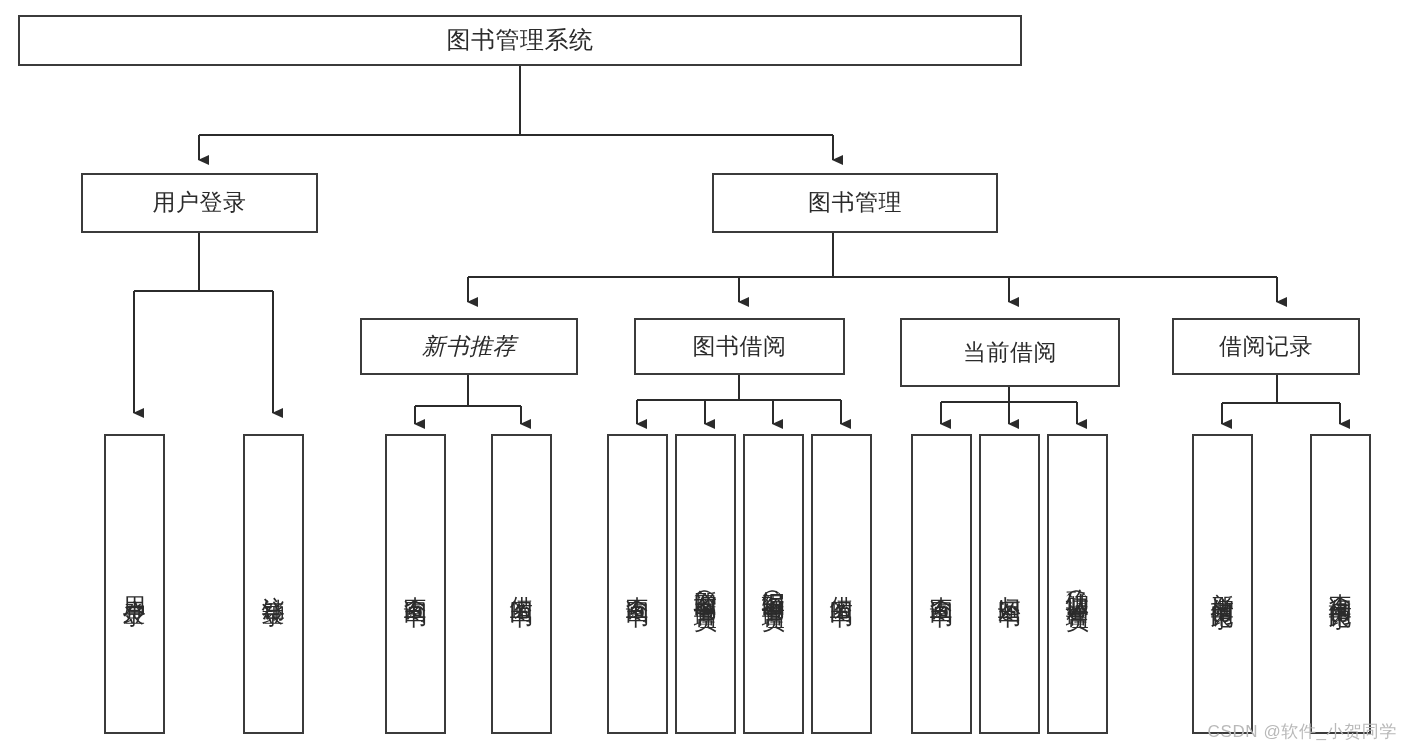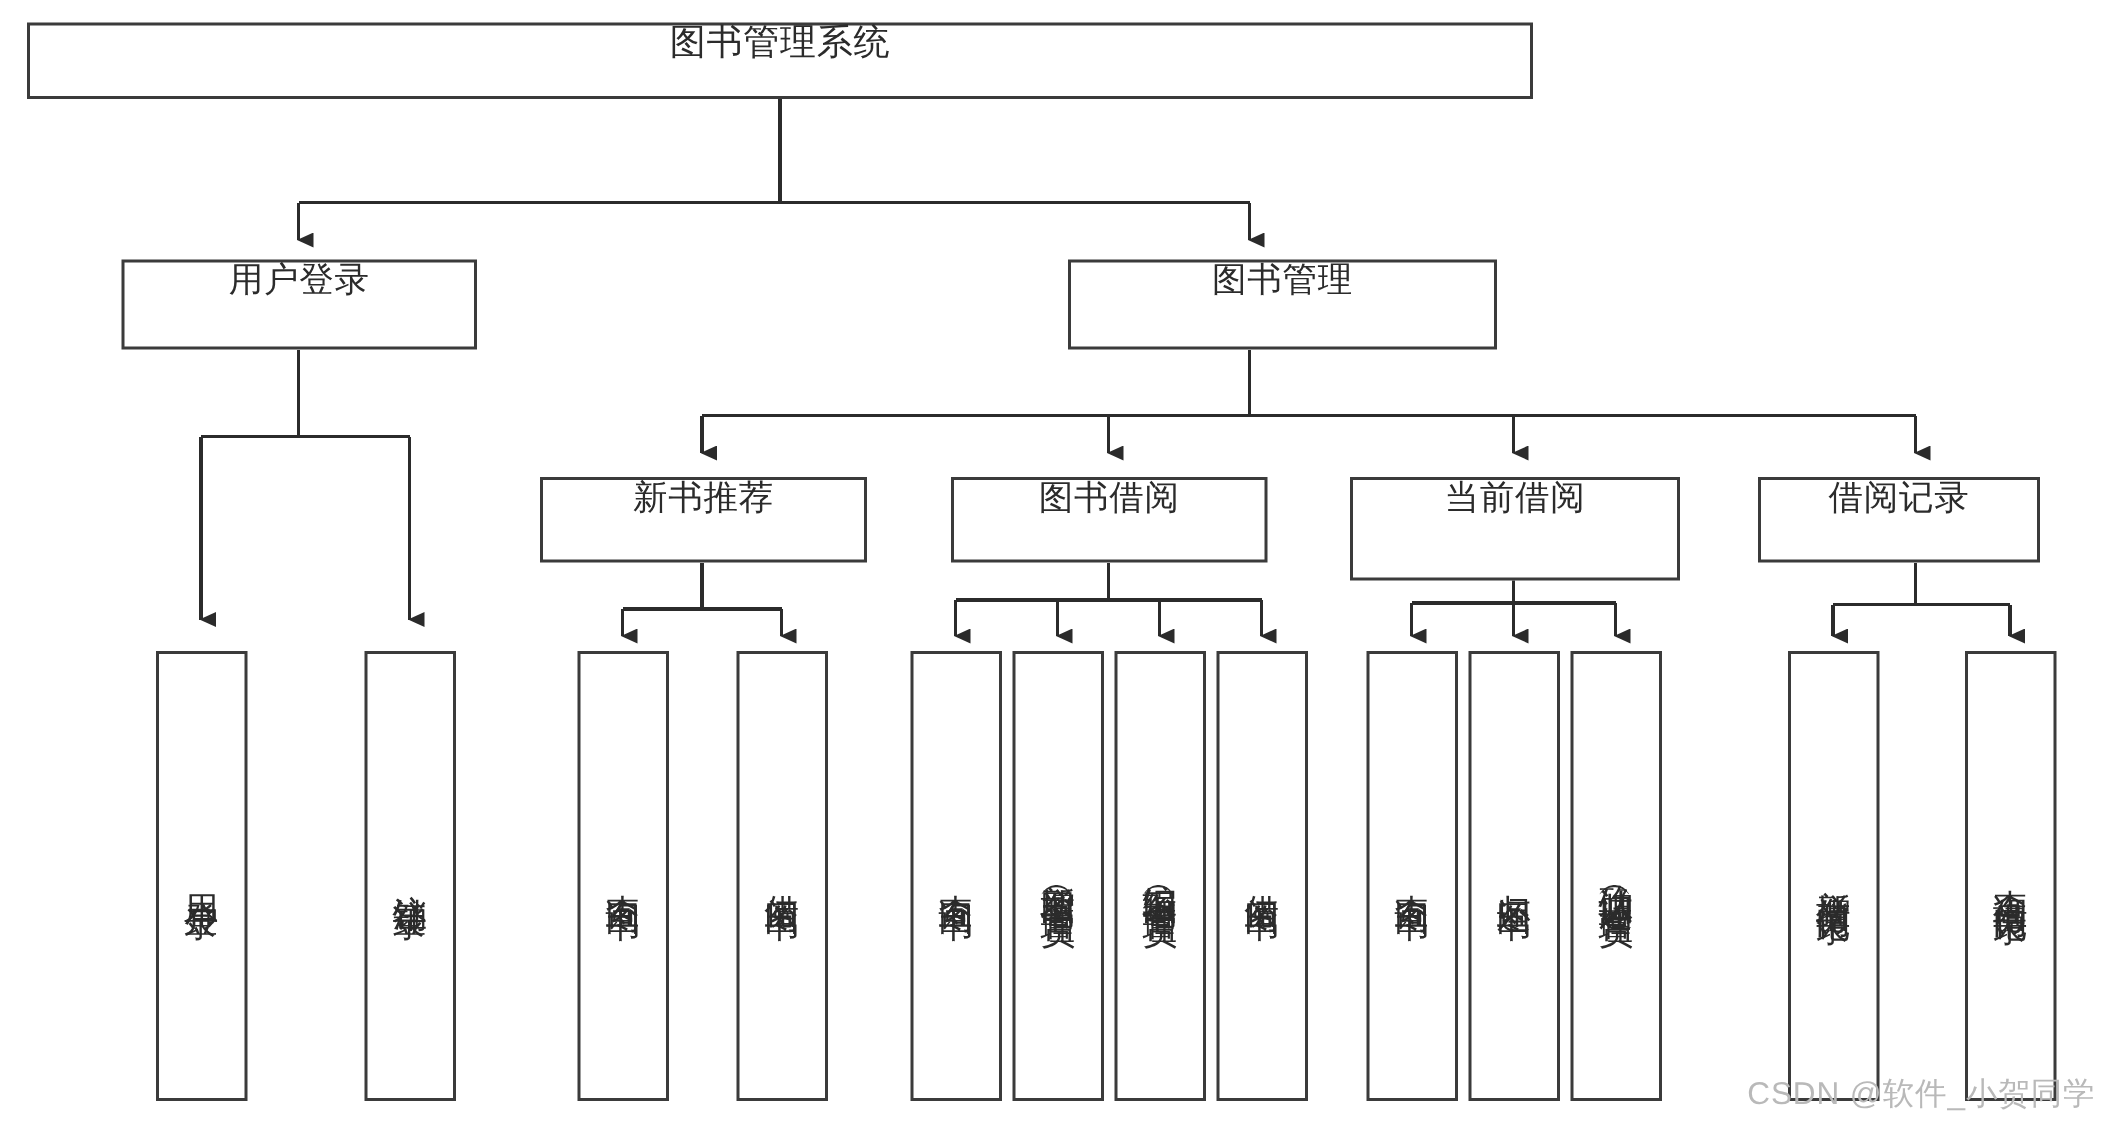--- a/index.html
+++ b/index.html
@@ -25,21 +25,21 @@
     width: 1405px;
     height: 747px;
     pointer-events: none;
   }
   .node {
     position: absolute;
     box-sizing: border-box;
     background: #ffffff;
     border: 2px solid #3b3b3b;
     display: flex;
-    align-items: flex-start;
+    align-items: center;
     justify-content: center;
     color: #2b2b2b;
     z-index: 2;
   }
   .node-label {
     display: block;
     text-align: center;
     line-height: 1.02;
     letter-spacing: 0.5px;
     white-space: nowrap;
@@ -62,21 +62,21 @@
     font-size: 23px;
     line-height: 1.06;
     letter-spacing: 3px;
     white-space: nowrap;
     max-height: 100%;
   }
   .watermark {
     position: absolute;
     right: 8px;
     bottom: 4px;
-    font-size: 21px;
+    font-size: 17px;
     color: #b9b9b9;
     letter-spacing: 0.6px;
     z-index: 5;
     white-space: nowrap;
   }
 </style>
 </head>
 <body>
 
 <div id="diagram-root">
@@ -136,21 +136,21 @@
   </div>
 
   <div class="node horiz" style="left:81px; top:173px; width:237px; height:60px;">
     <span class="node-label">用户登录</span>
   </div>
 
   <div class="node horiz" style="left:712px; top:173px; width:286px; height:60px;">
     <span class="node-label">图书管理</span>
   </div>
 
-  <div class="node horiz" style="left:360px; top:318px; width:218px; height:57px;">
+  <div class="node horiz" style="left:360px; top:318px; width:218px; height:57px;font-style:italic;">
     <span class="node-label">新书推荐</span>
   </div>
 
   <div class="node horiz" style="left:634px; top:318px; width:211px; height:57px;">
     <span class="node-label">图书借阅</span>
   </div>
 
   <div class="node horiz" style="left:900px; top:318px; width:220px; height:69px;">
     <span class="node-label">当前借阅</span>
   </div>

